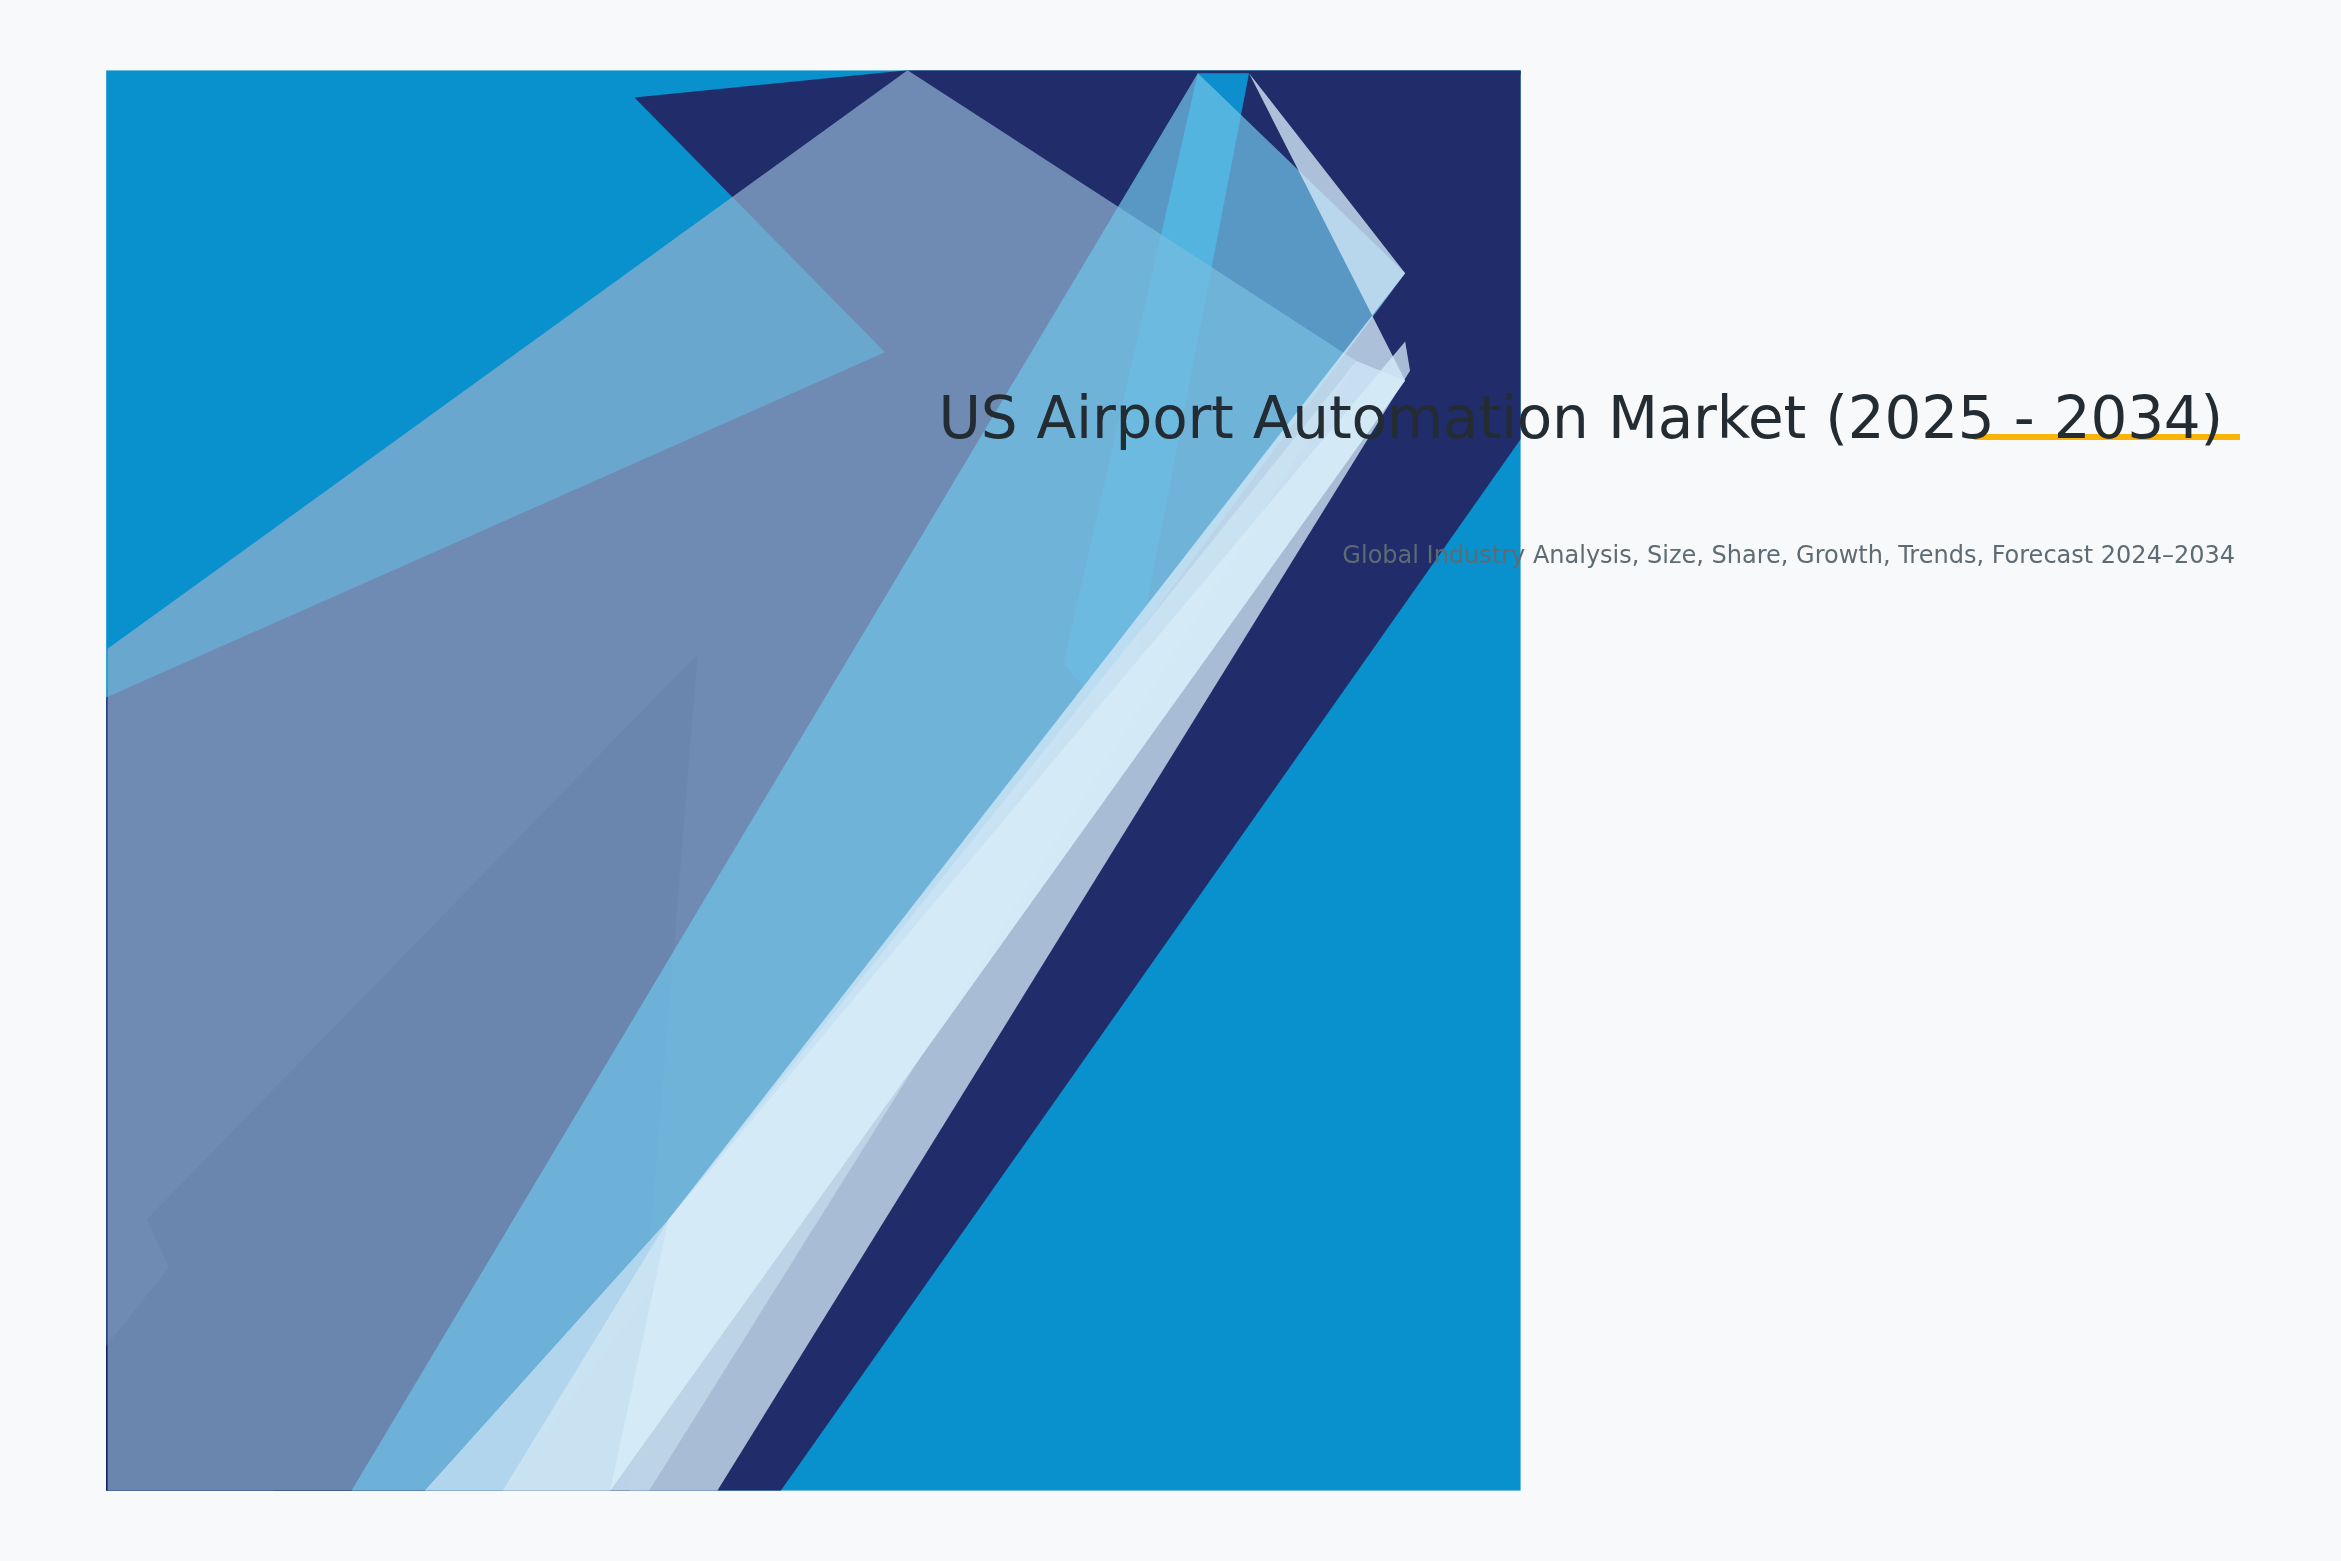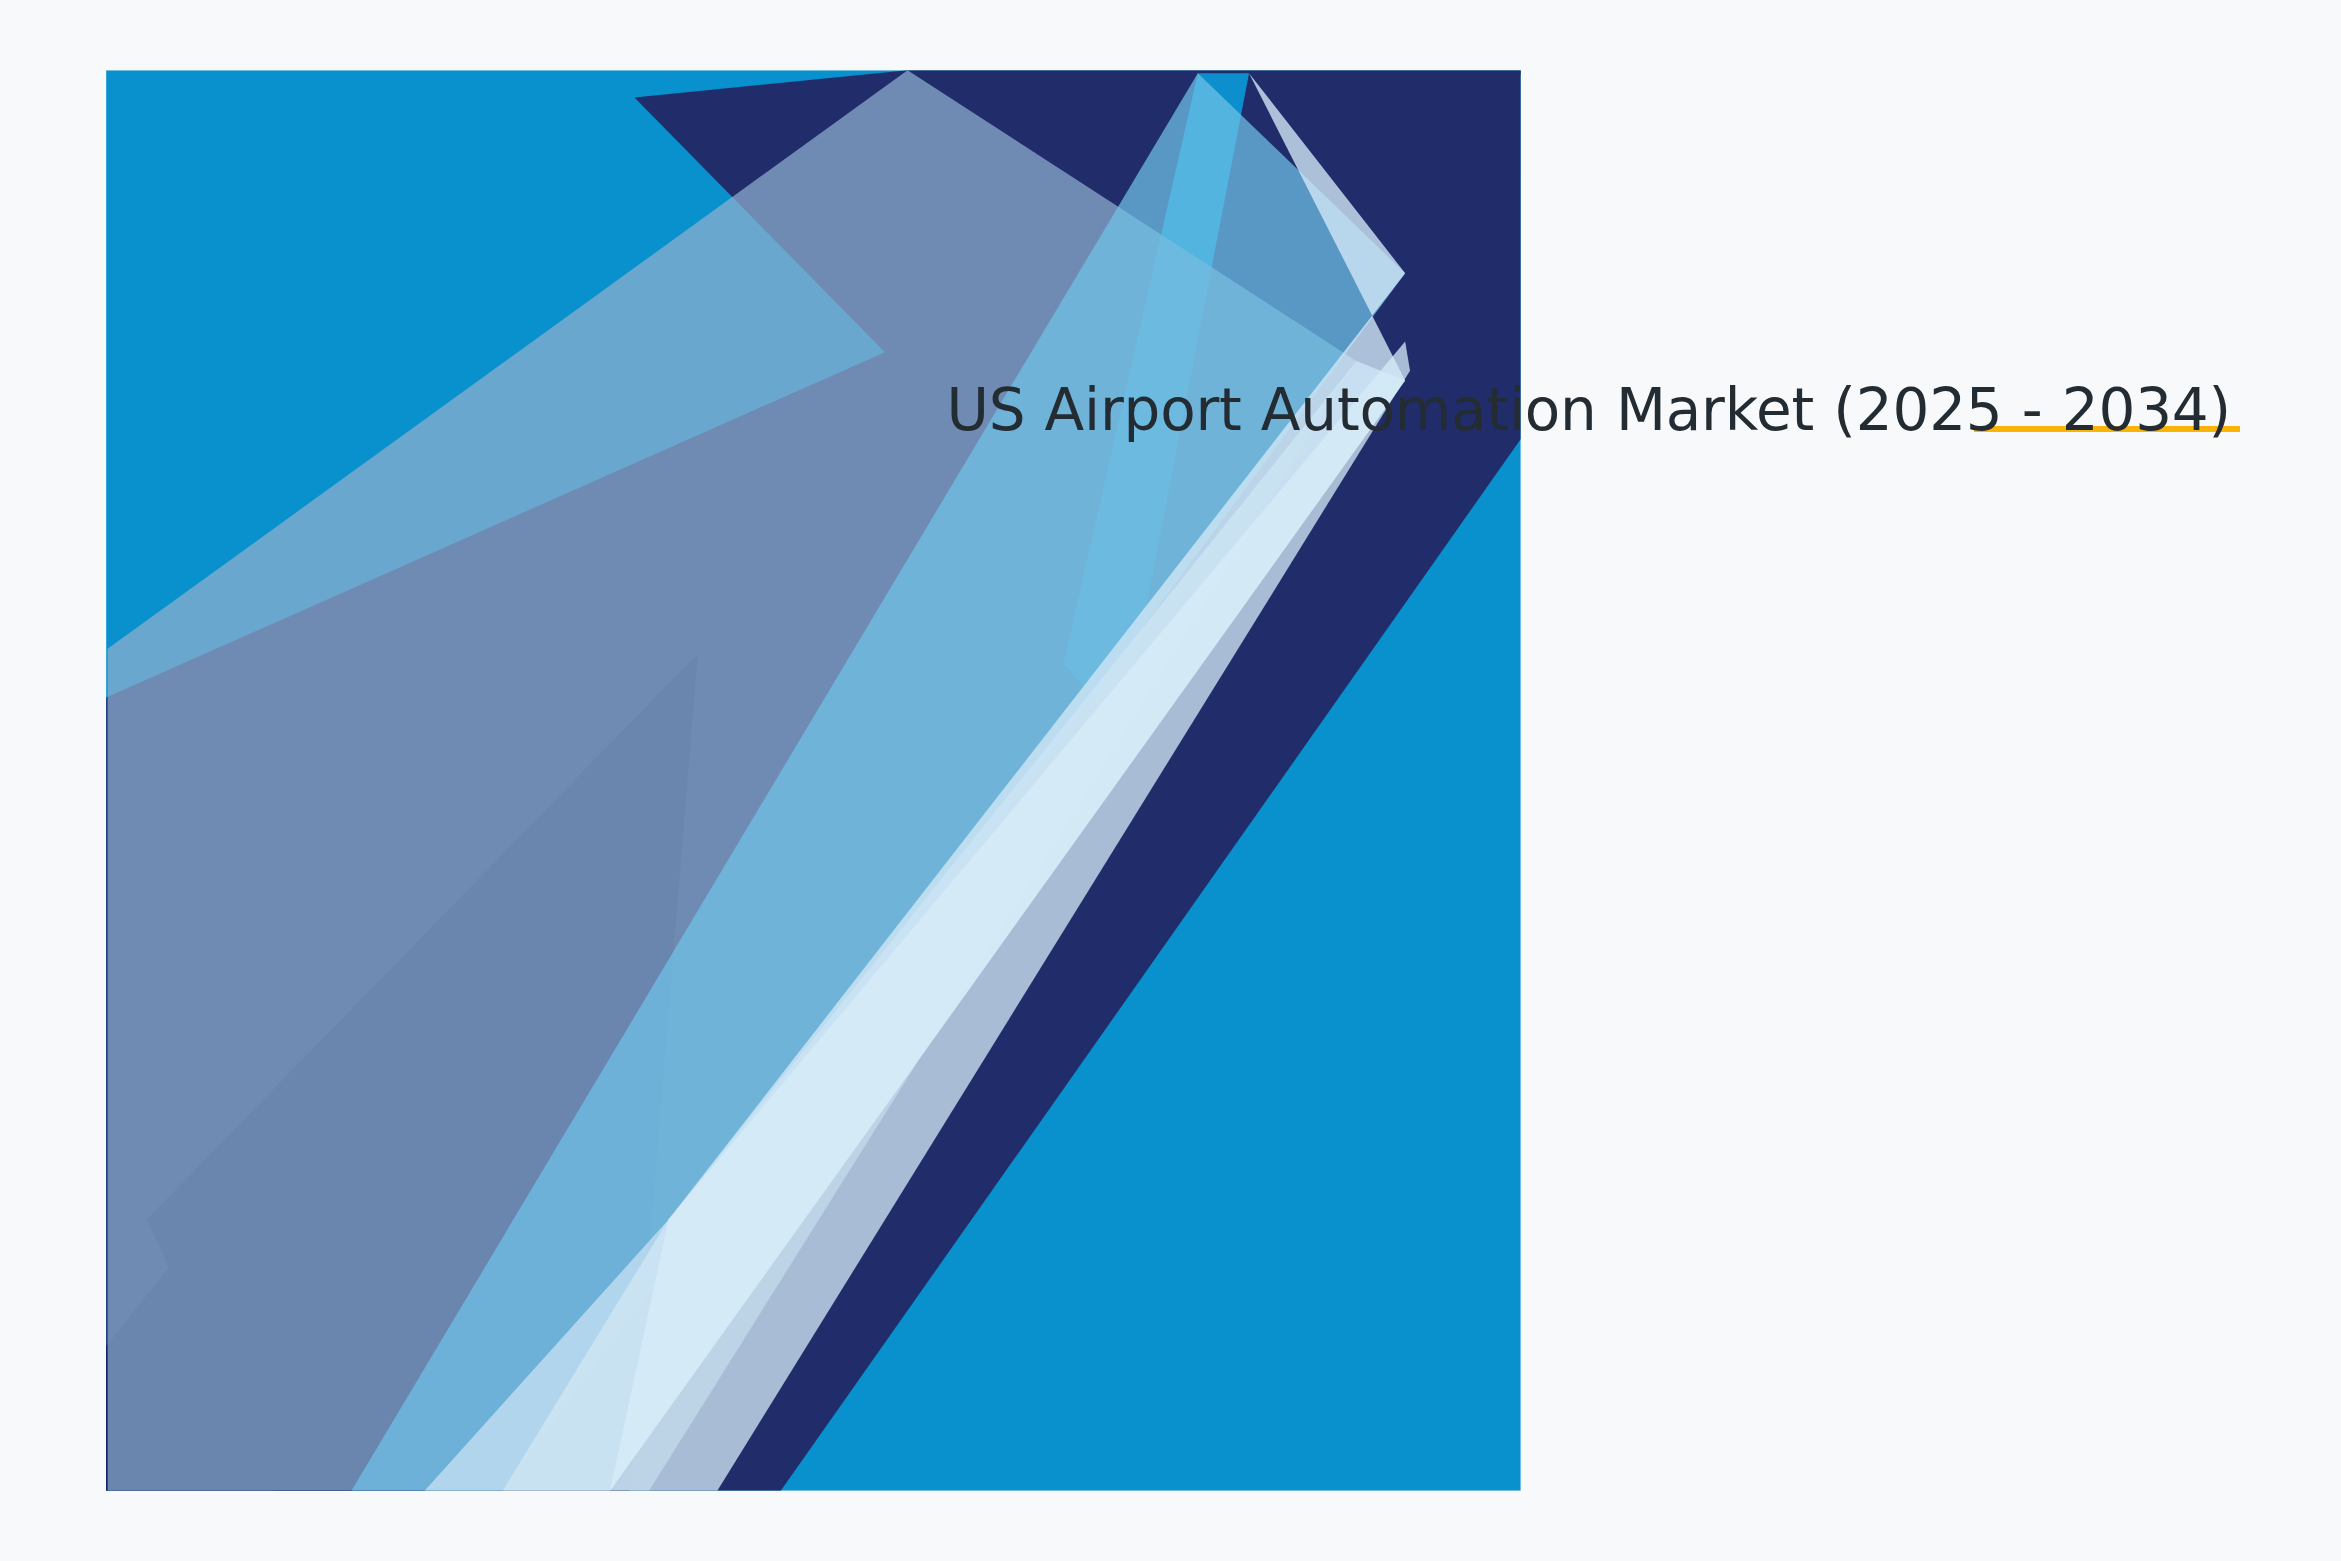--- a/index.html
+++ b/index.html
@@ -40,21 +40,21 @@
   }
 
   #title-wrap {
     position: relative;
     display: block;
   }
 
   #page-title {
     position: relative;
     z-index: 2;
-    margin: 4px;
+    margin: 12px;
     font-family: "DejaVu Sans", sans-serif;
     font-weight: 400;
     font-size: 58px;
     line-height: 1.23;
     letter-spacing: -0.2px;
     color: #242c33;
     text-align: right;
     word-spacing: 1px;
   }
 
@@ -120,16 +120,17 @@
     </svg>
   </div>
 
   <div id="text-block">
 
     <div id="title-wrap">
       <span id="title-underline"></span>
       <h1 id="page-title">US Airport Automation Market (2025 - 2034)</h1>
     </div>
 
+    <p id="page-subtitle">Global Industry Analysis, Size, Share, Growth, Trends, Forecast 2024–2034</p>
   </div>
 
 </div>
 
 
 </body></html>

